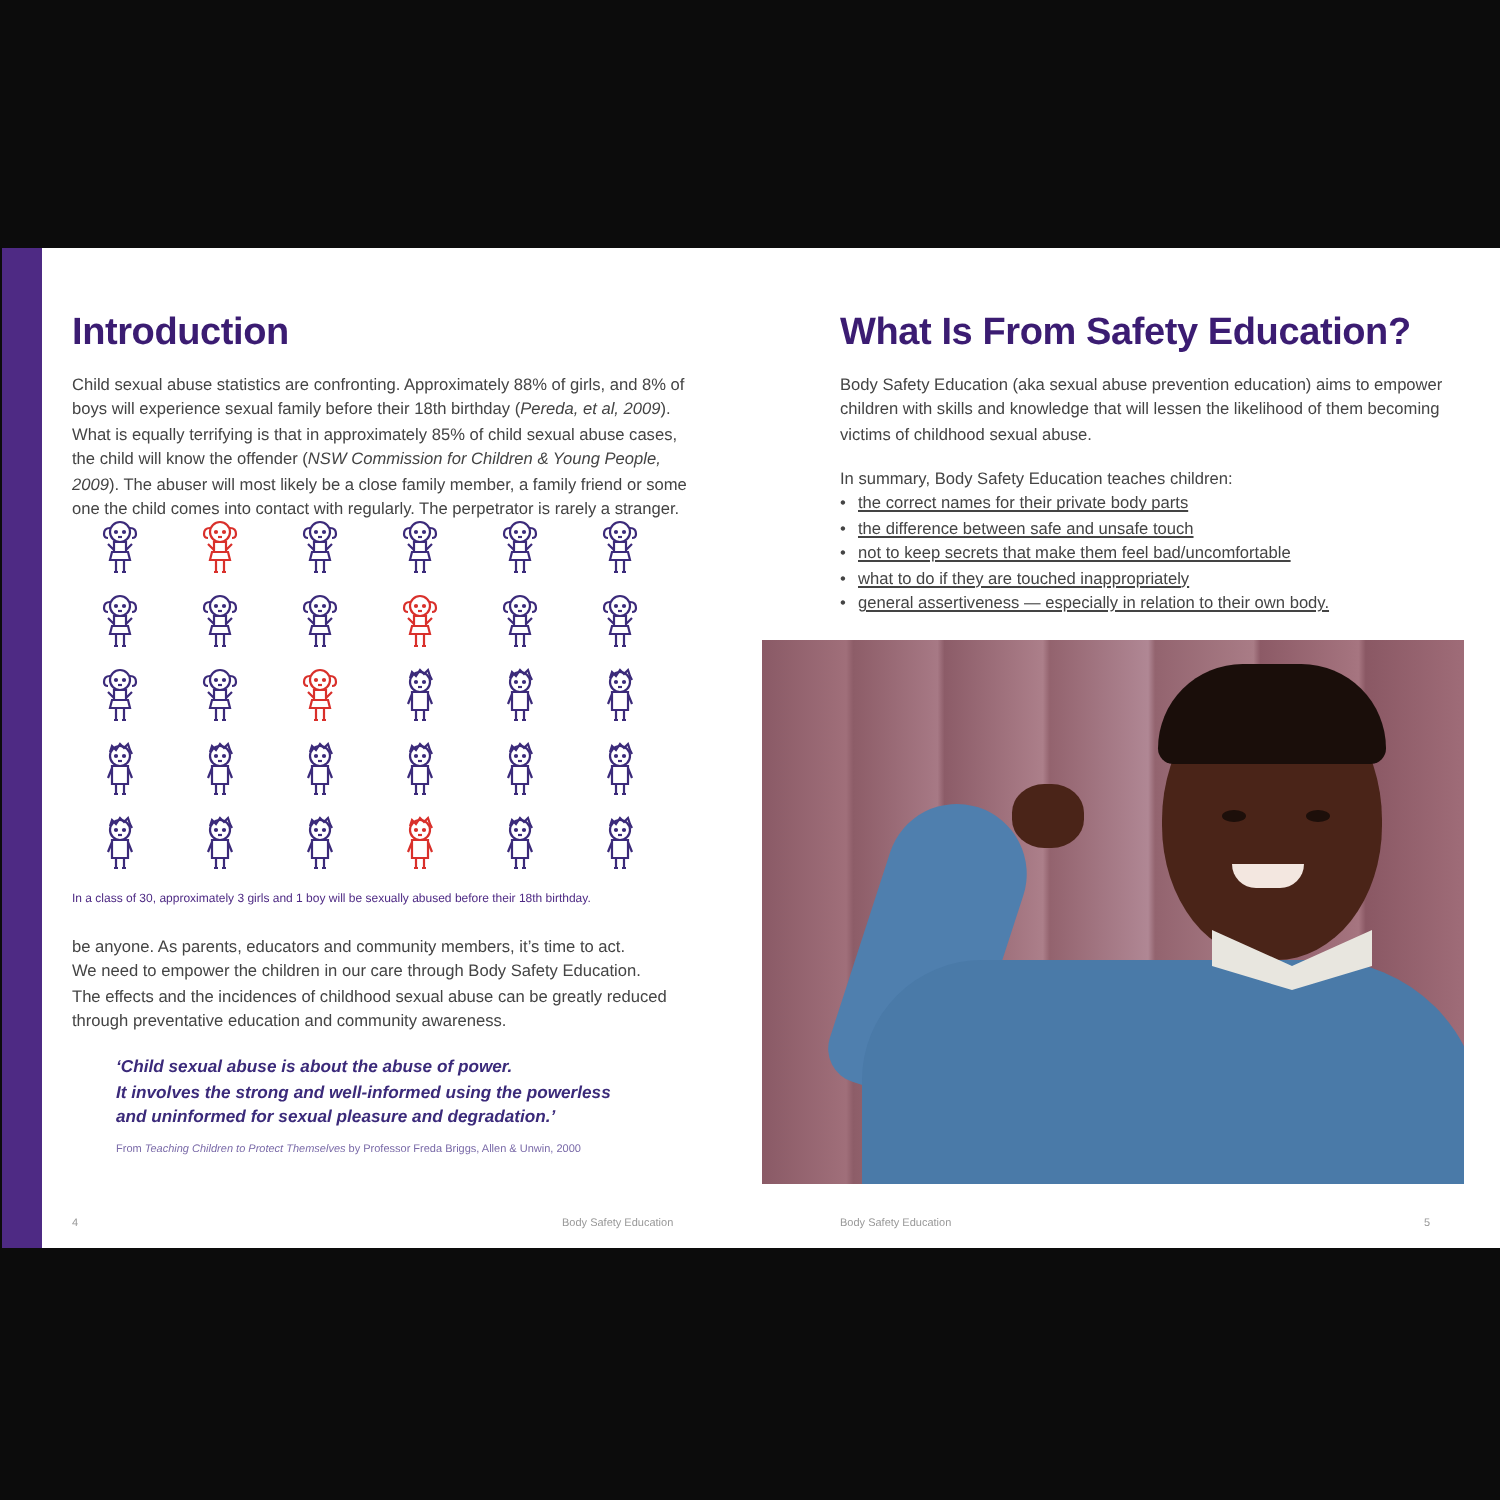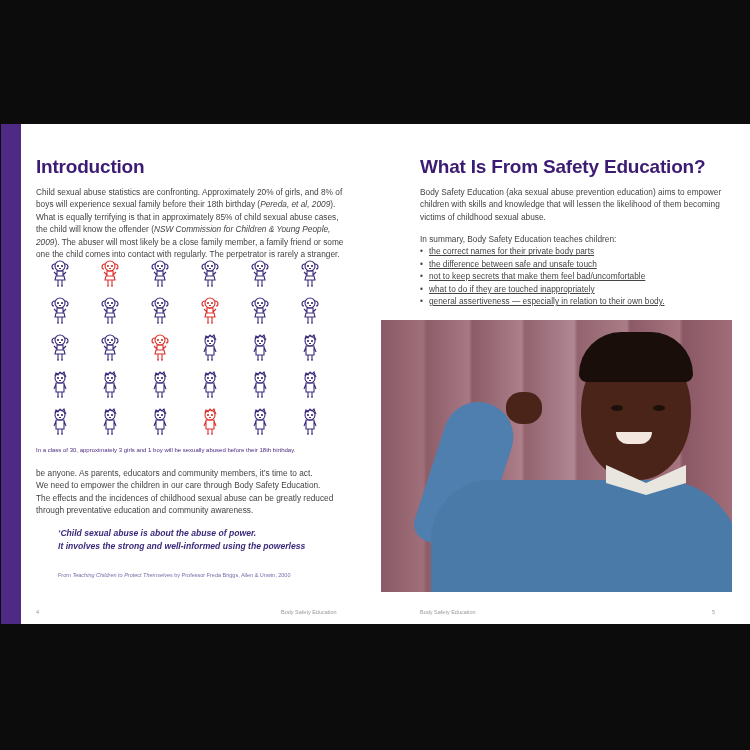--- a/index.html
+++ b/index.html
@@ -36,21 +36,21 @@
 </head>
 <body>
 
 <div class="spread">
   <div class="band"></div>
 
   <div class="page left">
     <h1 style="left:15px; top:32px;">Introduction</h1>
 
     <div class="p" style="left:15px; top:62px; width:330px;">
-      <div>Child sexual abuse statistics are confronting. Approximately 20% of girls, and 8% of</div>
+      <div>Child sexual abuse statistics are confronting. Approximately 88% of girls, and 8% of</div>
       <div><span>boys will experience sexual family before their 18th birthday (</span><i>Pereda, et al, 2009</i><span>).</span></div>
       <div>What is equally terrifying is that in approximately 85% of child sexual abuse cases,</div>
       <div><span>the child will know the offender (</span><i>NSW Commission for Children &amp; Young People,</i></div>
       <div><i>2009</i><span>). The abuser will most likely be a close family member, a family friend or some</span></div>
       <div>one the child comes into contact with regularly. The perpetrator is rarely a stranger.</div>
     </div>
 
     <div class="grid" id="kid-grid">
         <div class="kid" style="left: 14px; top: 0px;"><svg width="22" height="32" viewBox="0 0 22 32" fill="none" stroke="#3b2a7a" stroke-width="1.1">
     <circle cx="11" cy="7" r="5"></circle>
@@ -299,20 +299,21 @@
     <div class="p" style="left:15px; top:343px; width:330px;">
       <div>be anyone. As parents, educators and community members, it’s time to act.</div>
       <div>We need to empower the children in our care through Body Safety Education.</div>
       <div>The effects and the incidences of childhood sexual abuse can be greatly reduced</div>
       <div>through preventative education and community awareness.</div>
     </div>
 
     <div class="quote">
       <div>‘Child sexual abuse is about the abuse of power.</div>
       <div>It involves the strong and well-informed using the powerless</div>
+      <div>and uninformed for sexual pleasure and degradation.’</div>
     </div>
     <div class="source"><span class="nonit">From </span><span>Teaching Children to Protect Themselves</span><span class="nonit"> by Professor Freda Briggs, Allen &amp; Unwin, 2000</span></div>
 
     <div class="folio" style="left:15px;">4</div>
     <div class="folio" style="left:260px;">Body Safety Education</div>
   </div>
 
   <div class="page right">
     <h1 style="left:44px; top:32px;">What Is From Safety Education?</h1>
 

